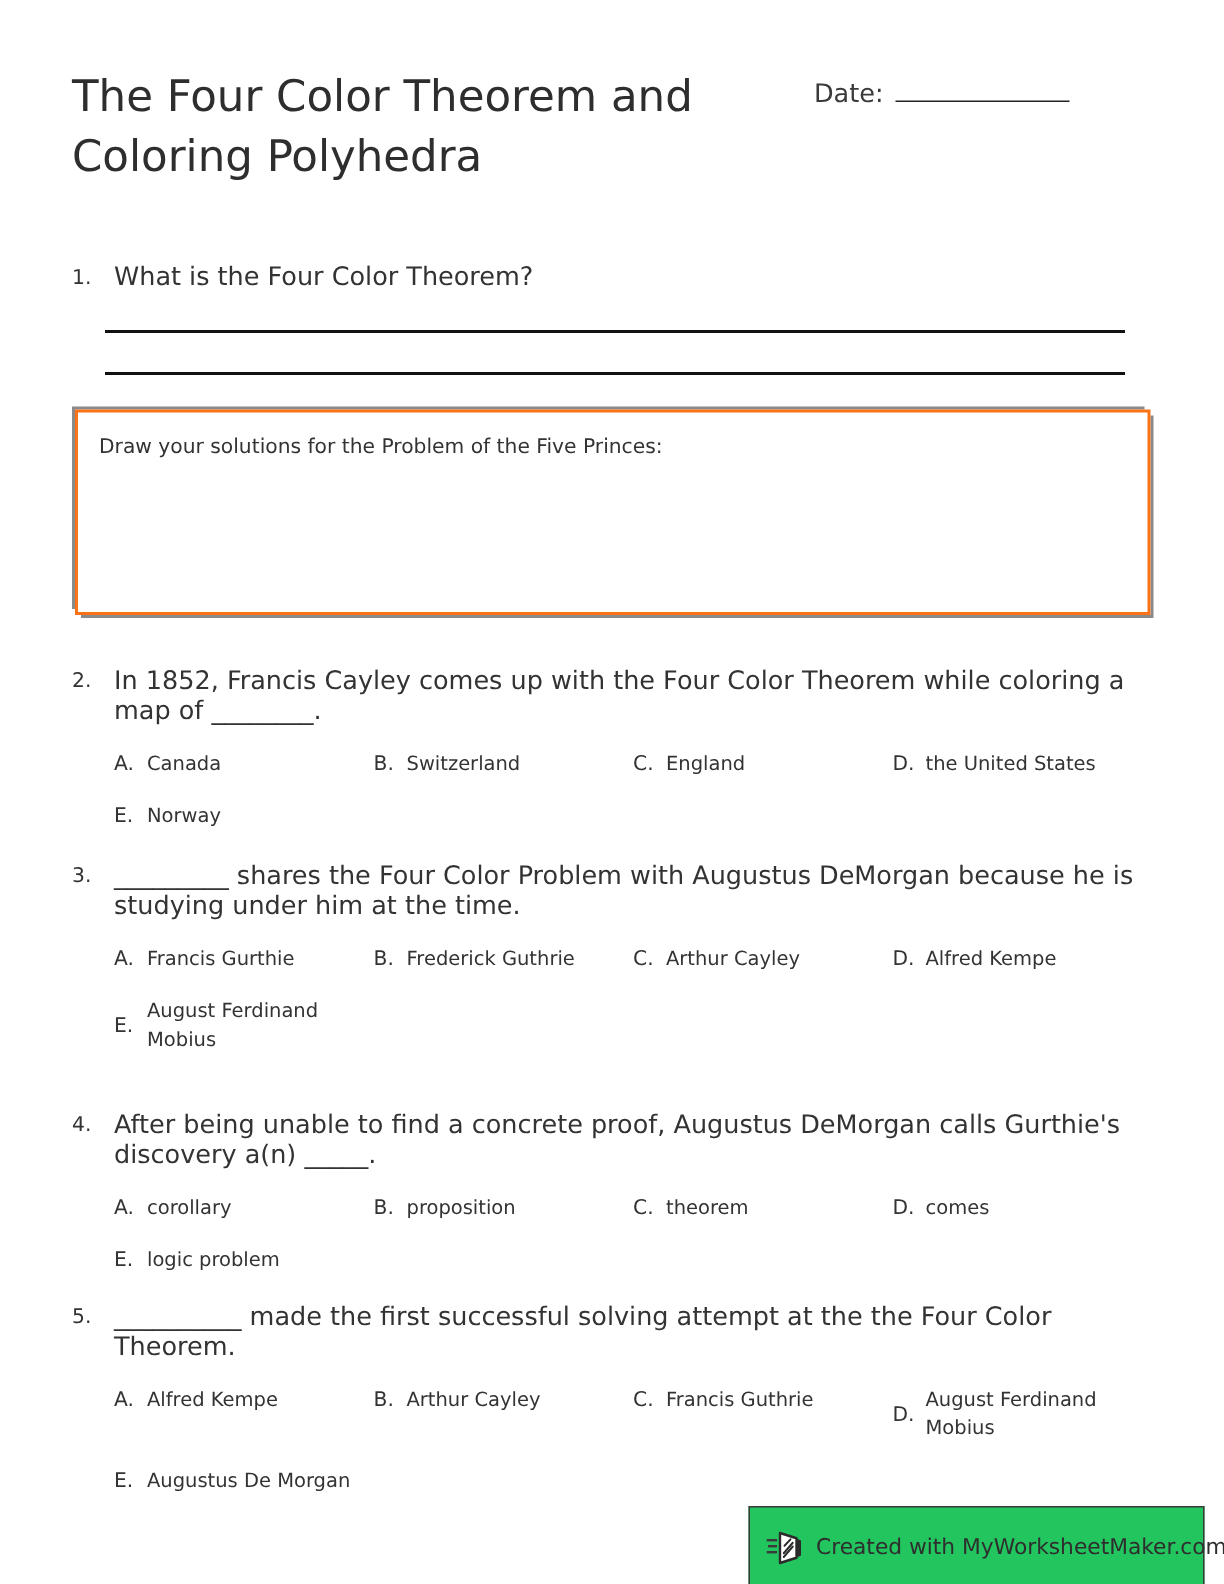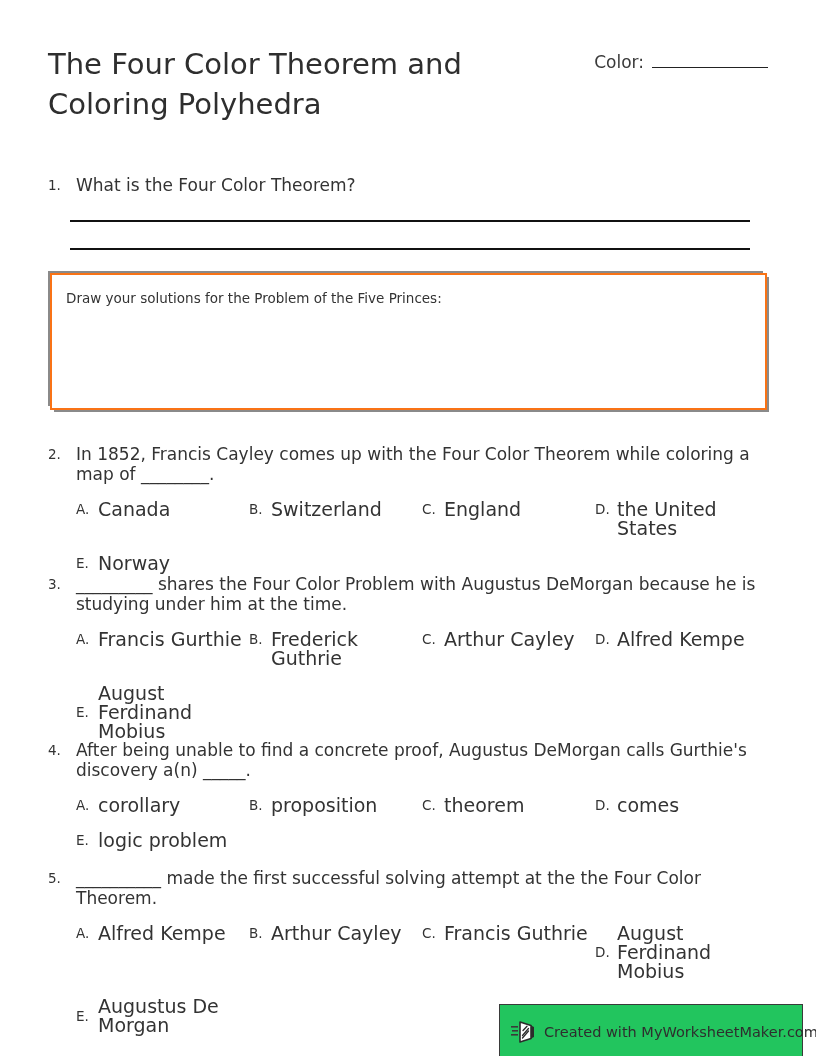--- a/index.html
+++ b/index.html
@@ -24,21 +24,21 @@
     background: #fff;
   }
 
   
   .header {
     position: absolute;
     left: 48px;
     top: 44px;
     width: 720px;
     display: flex;
-    justify-content: space-between;
+    justify-content: flex-start;
     align-items: flex-start;
   }
   .title {
     font-size: 29px;
     line-height: 40px;
     font-weight: 400;
     color: #2e2e2e;
     max-width: 470px;
     letter-spacing: 0px;
   }
@@ -105,21 +105,21 @@
   .opt-letter {
     flex: 0 0 22px;
     width: 22px;
     font-size: 13.5px;
     line-height: 19px;
     color: #333;
   }
   .opt-letter.mid { align-self: center; }
   .opt-text {
     flex: 1 1 auto;
-    font-size: 19px;
+    font-size: 13px;
     line-height: 19px;
     color: #333;
   }
 
   
   .ans-lines {
     position: absolute;
     left: 70px;
     width: 680px;
   }
@@ -178,21 +178,21 @@
 </style>
 </head>
 <body>
 
 <div class="page">
 
   <div class="header">
     <div class="title">The Four Color Theorem and Coloring Polyhedra</div>
     <div class="namedate">
       <div class="nd-row">
-        <span class="nd-label">Color:</span>
+        <span class="nd-label">Date:</span>
         <span class="nd-line"></span>
       </div>
     </div>
   </div>
 
   <div class="q-block" style="top:175px;">
     <div class="q-head">
       <div class="q-num">1.</div>
       <div class="q-text">What is the Four Color Theorem?</div>
     </div>

